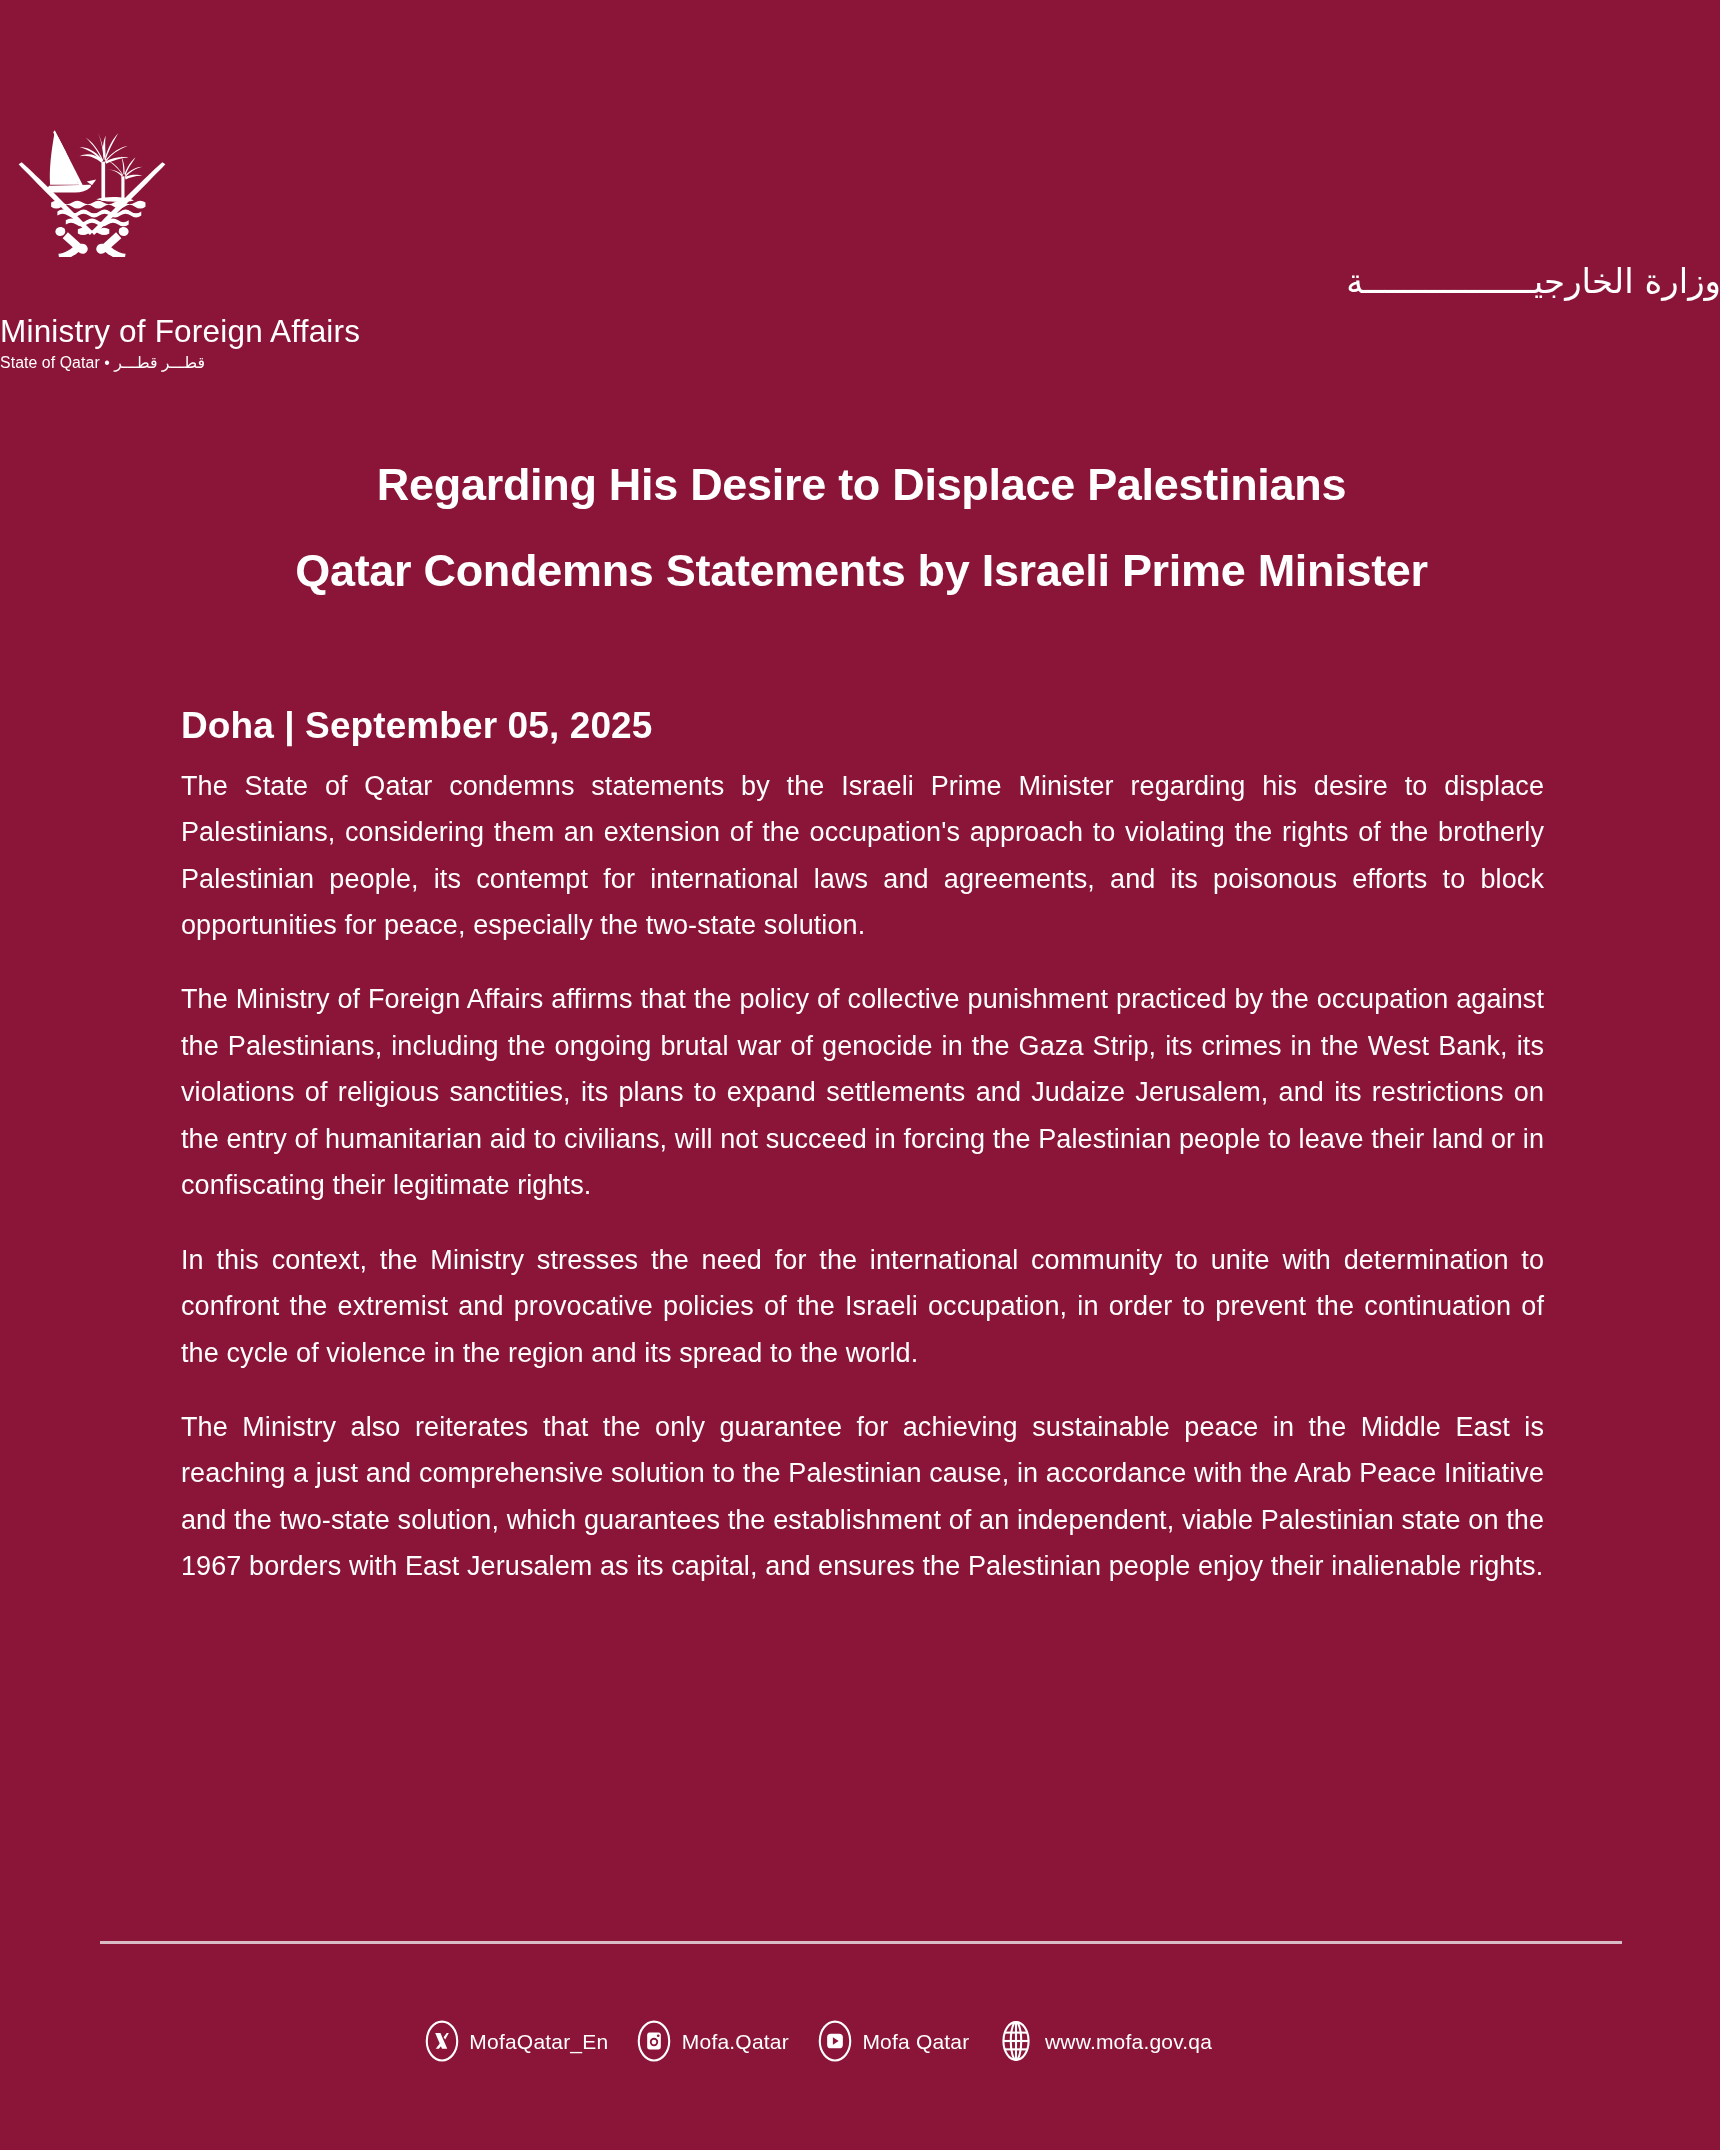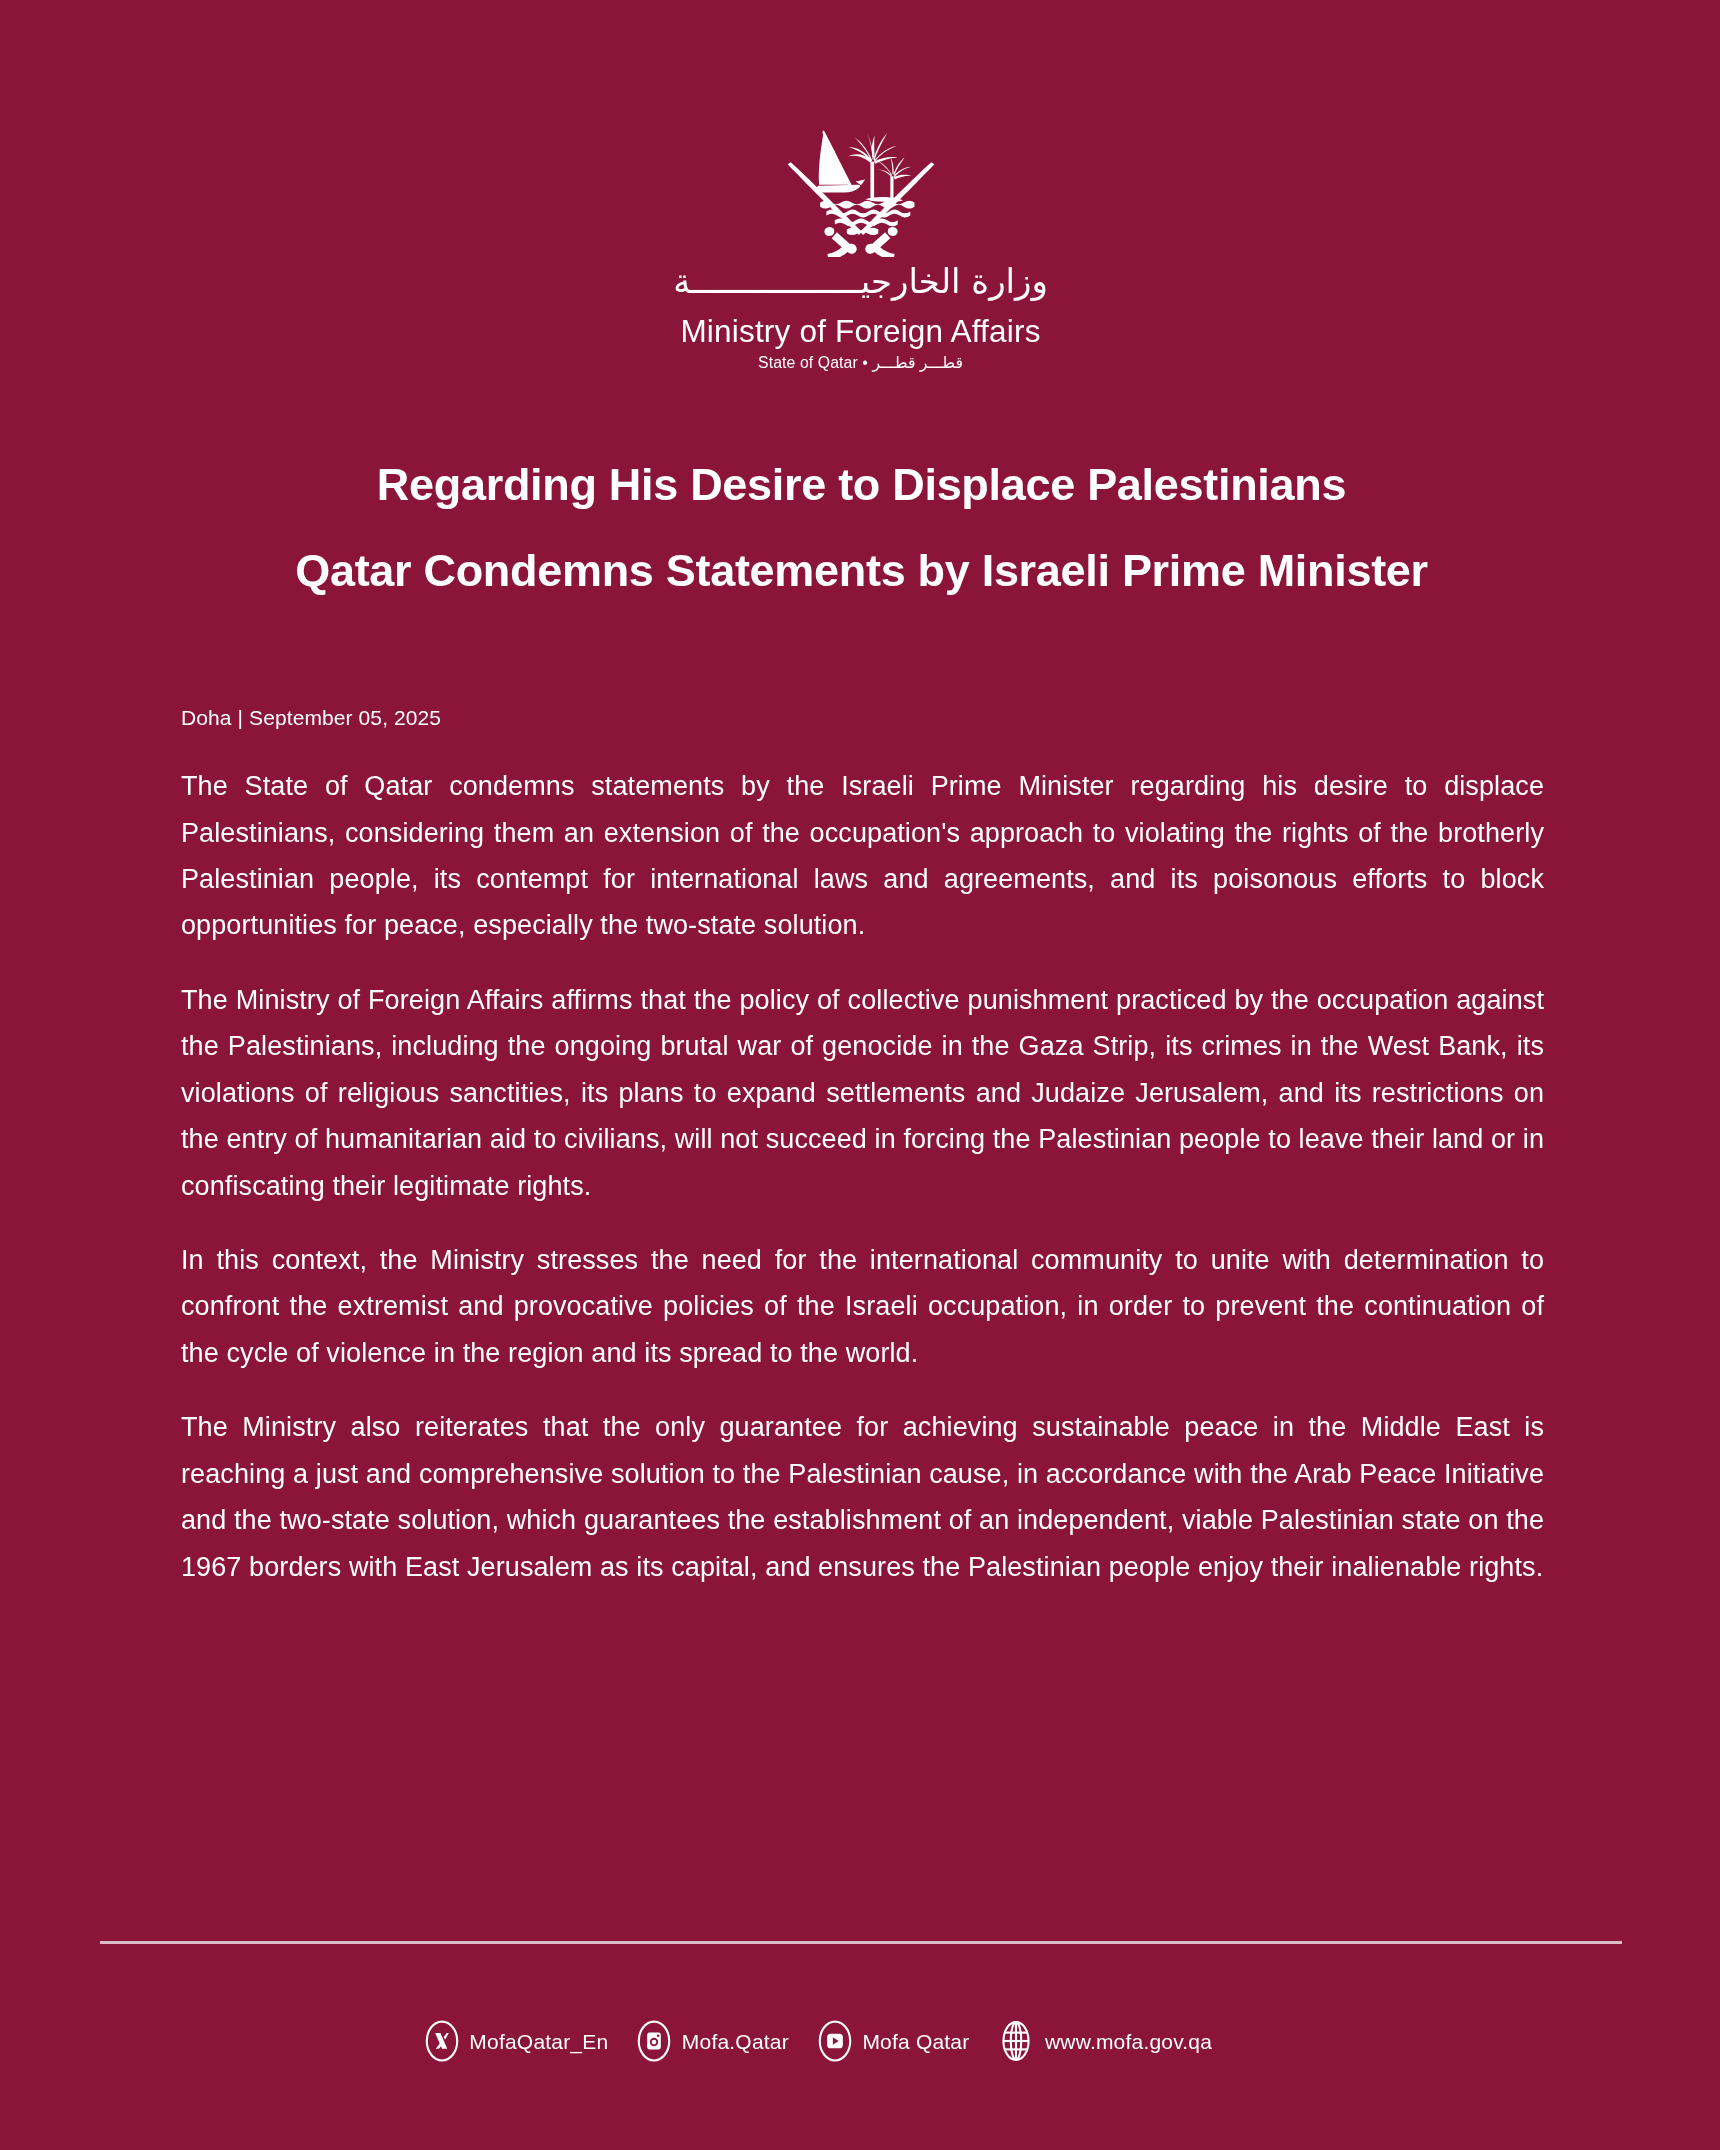--- a/index.html
+++ b/index.html
@@ -24,21 +24,20 @@
   }
 
   
   .logo-block {
     position: absolute;
     top: 105px;
     left: 0;
     width: 1721px;
     display: flex;
     flex-direction: column;
-    align-items: center;
   }
   .emblem {
     width: 184px;
     height: 152px;
     display: block;
   }
   .logo-ar {
     font-size: 34px;
     line-height: 1.05;
     letter-spacing: 0.3px;
@@ -85,25 +84,25 @@
   }
 
   
   .content {
     position: absolute;
     top: 706px;
     left: 181px;
     width: 1363px;
   }
   .dateline {
-    font-size: 21px;
-    font-weight: 400;
+    font-size: 37px;
+    font-weight: 700;
     line-height: 1.1;
     letter-spacing: 0.1px;
-    margin-bottom: 34px;
+    margin-bottom: 16px;
   }
   .para {
     font-size: 27px;
     line-height: 1.72;
     text-align: justify;
     text-justify: inter-word;
     font-weight: 400;
     letter-spacing: 0.1px;
     margin: 0 0 28px 0;
   }

